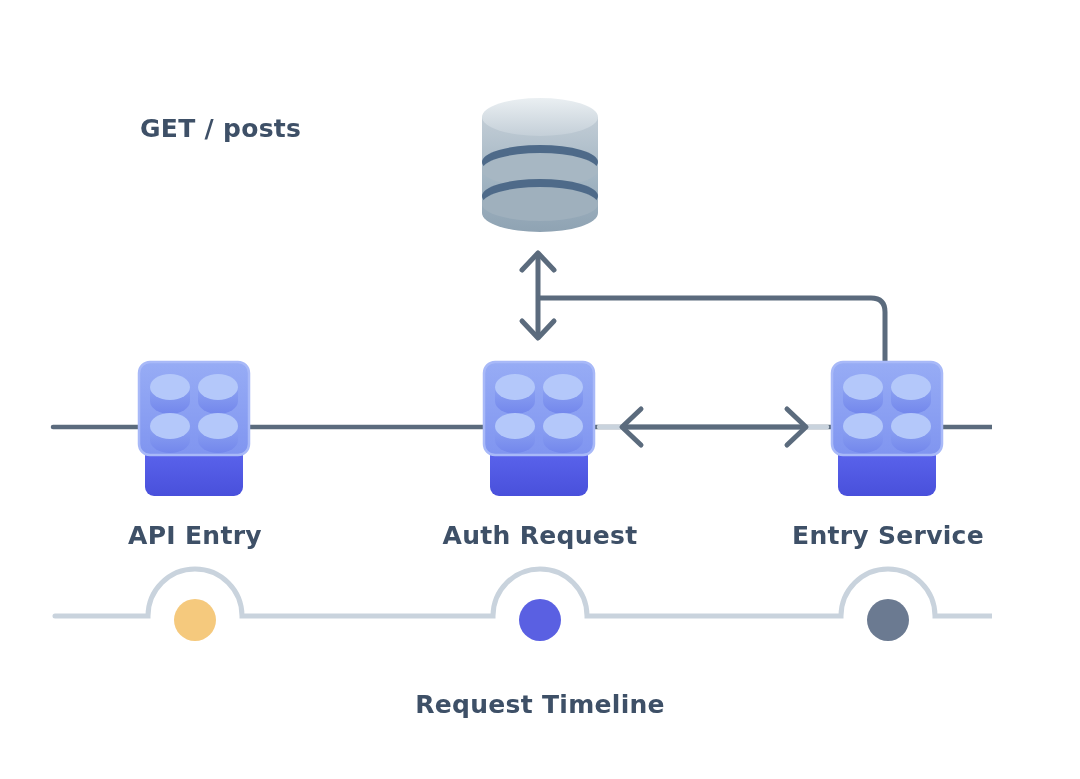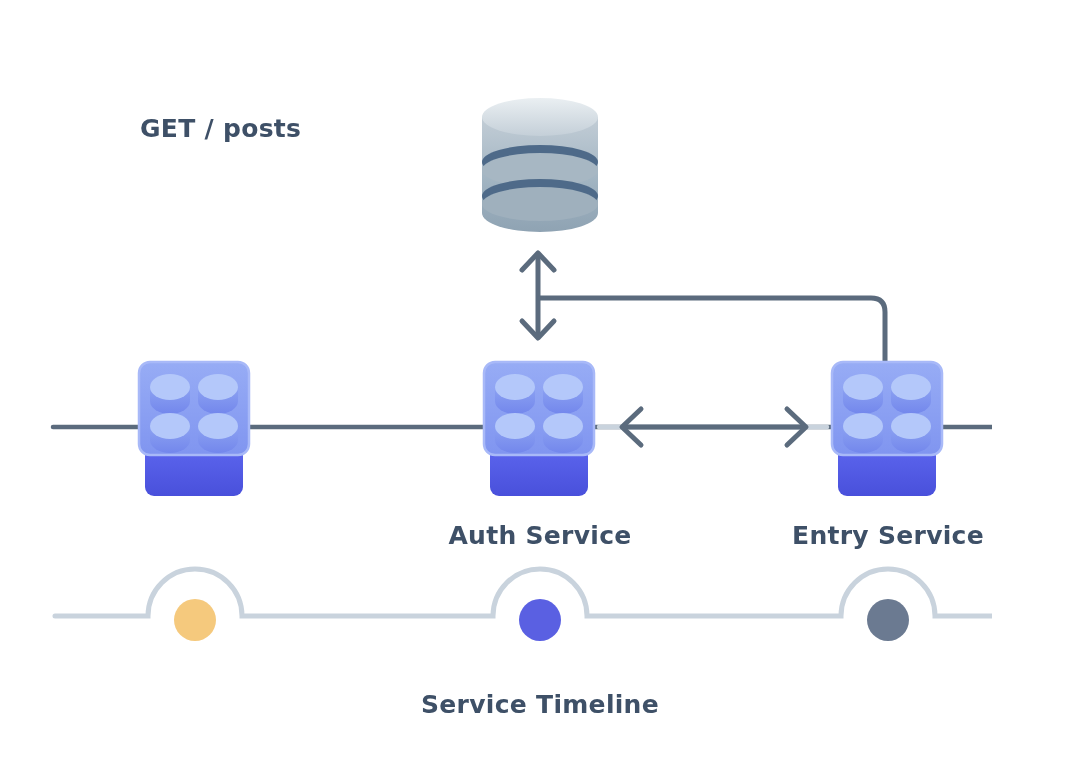--- a/index.html
+++ b/index.html
@@ -102,25 +102,26 @@
     <use href="#lego-brick"></use>
   </svg>
   <svg class="abs" style="left:482px;top:352px" width="114" height="138">
     <use href="#lego-brick"></use>
   </svg>
   <svg class="abs" style="left:830px;top:352px" width="114" height="138">
     <use href="#lego-brick"></use>
   </svg>
 
   <div class="label" style="left:140px;top:106px">GET / posts</div>
-  <div class="label center" style="left:540px;top:513px">Auth Service</div>
+  <div class="label center" style="left:195px;top:513px">API Entry</div>
+  <div class="label center" style="left:540px;top:513px">Auth Request</div>
   <div class="label center" style="left:888px;top:513px">Entry Service</div>
 
   <svg class="abs" style="left:0;top:545px" width="1080" height="110" viewBox="0 0 1080 110">
     <path d="M55 63 H148 A47 47 0 0 1 242 63 H493 A47 47 0 0 1 587 63 H841 A47 47 0 0 1 935 63 H1025" fill="none" stroke="#C9D3DD" stroke-width="5" stroke-linecap="round"></path>
     <circle cx="195" cy="67" r="21" fill="#F5C97D"></circle>
     <circle cx="540" cy="67" r="21" fill="#5A60E2"></circle>
     <circle cx="888" cy="67" r="21" fill="#6B7A91"></circle>
   </svg>
 
-  <div class="label center" style="left:540px;top:682px">Service Timeline</div>
+  <div class="label center" style="left:540px;top:682px">Request Timeline</div>
 
 </div>
 
 </body></html>

